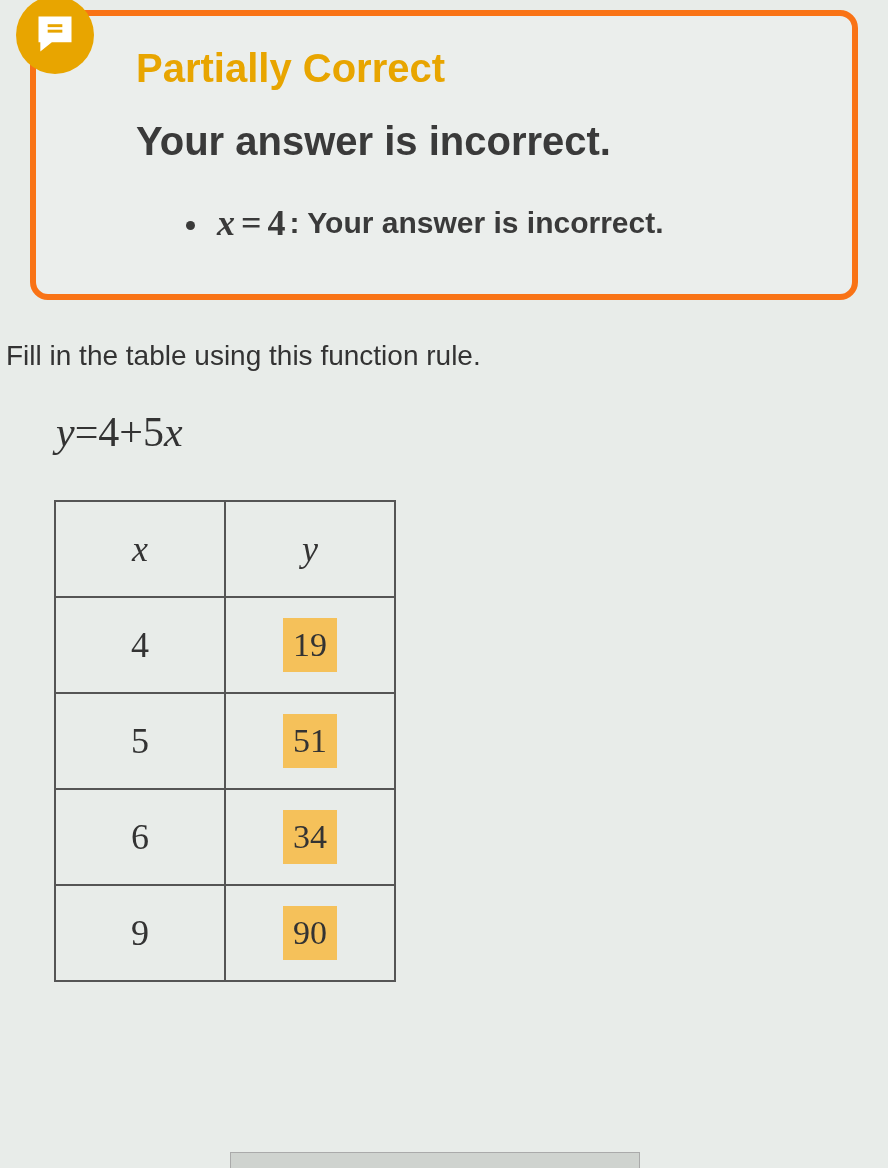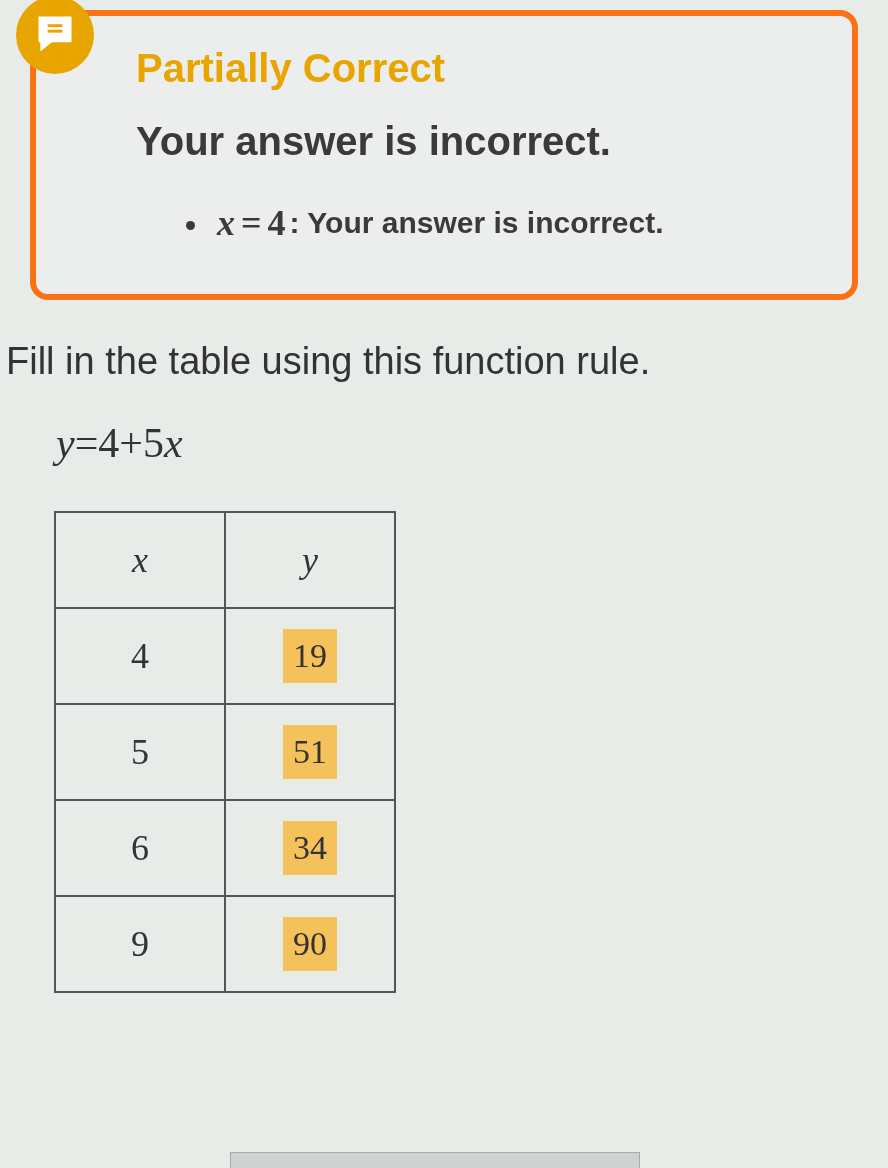--- a/index.html
+++ b/index.html
@@ -60,21 +60,21 @@
     border-radius: 50%;
     margin-right: 22px;
     margin-top: 4px;
   }
   .feedback-bullet .var { font-style: italic; font-family: 'Times New Roman', serif; font-size: 36px; }
   .feedback-bullet .eq { font-family: 'Times New Roman', serif; font-size: 36px; margin: 0 6px; }
   .feedback-bullet .num { font-family: 'Times New Roman', serif; font-size: 36px; font-weight: bold; }
   .feedback-bullet .rest { margin-left: 4px; }
   
   .instruction {
-    font-size: 38px;
+    font-size: 28px;
     color: #333;
     margin: 10px 10px 36px 6px;
   }
   .rule {
     font-family: 'Times New Roman', serif;
     font-size: 42px;
     color: #333;
     margin-left: 56px;
     margin-bottom: 44px;
   }

